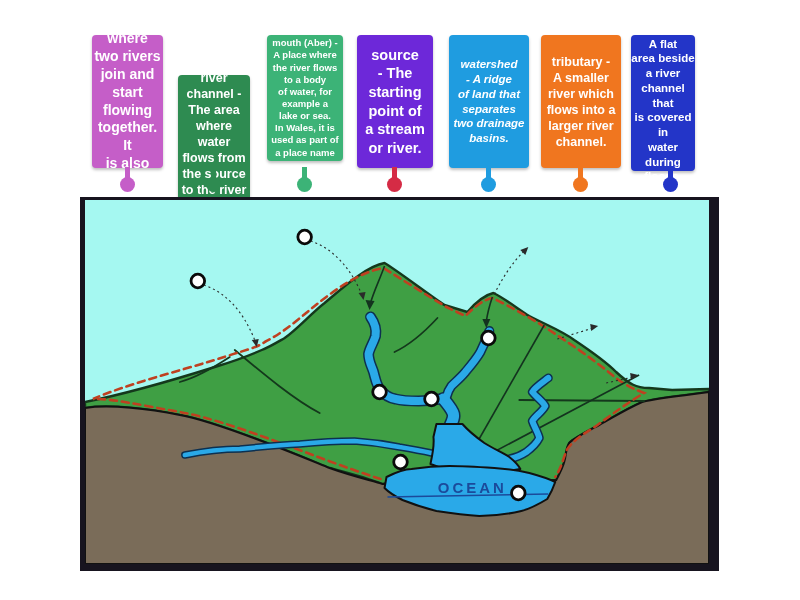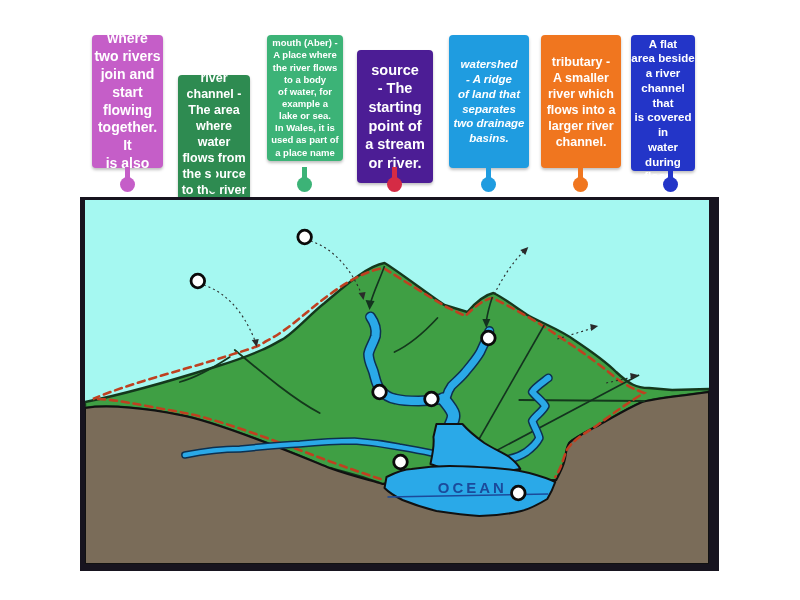--- a/index.html
+++ b/index.html
@@ -77,21 +77,21 @@
 of water, for
 example a
 lake or sea.
 In Wales, it is
 used as part of
 a place name</div>
   </div>
   <div class="pin-stem" style="left: 302px; background-color: rgb(60, 179, 119);"></div>
   <div class="pin-dot" style="left: 297px; background-color: rgb(60, 179, 119);"></div>
 
-  <div class="card c4" style="background-color: #4c1d95; margin-top: 15px;">
+  <div class="card c4" style="background-color: #6d28d9;">
     <div class="card-text">source
 - The
 starting
 point of
 a stream
 or river.</div>
   </div>
   <div class="pin-stem" style="left: 392px; background-color: rgb(213, 43, 69);"></div>
   <div class="pin-dot" style="left: 387px; background-color: rgb(213, 43, 69);"></div>
 

